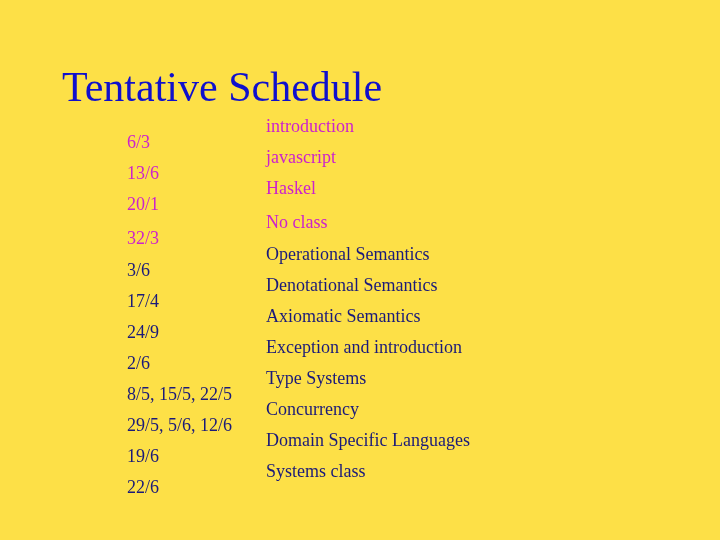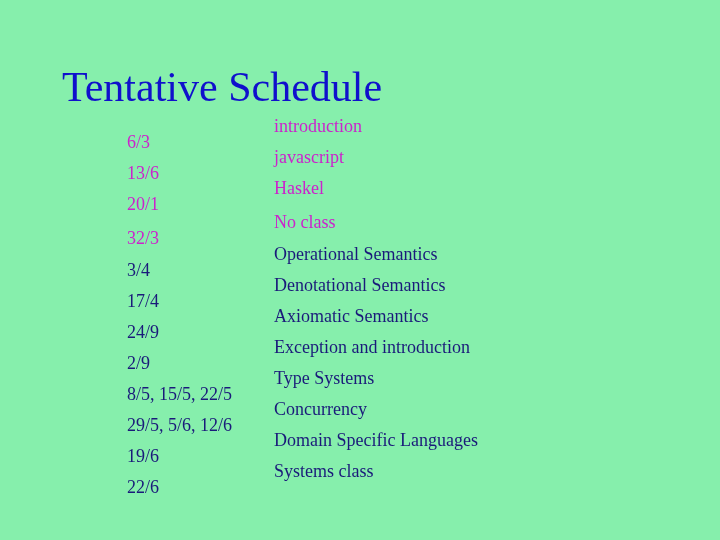--- a/index.html
+++ b/index.html
@@ -4,21 +4,21 @@
   <style>
     html, body {
       margin: 0;
       padding: 0;
       background: #ffffff;
     }
     .slide {
       position: relative;
       width: 720px;
       height: 540px;
-      background: #86efac;
+      background: #fde047;
       overflow: hidden;
       font-family: "Liberation Serif", "DejaVu Serif", serif;
     }
     .title {
       position: absolute;
       left: 62px;
       top: 62px;
       font-size: 42px;
       line-height: 50px;
       color: #1010cc;
@@ -34,21 +34,20 @@
     }
     .row .date {
       position: absolute;
       left: 0;
       top: 16px;
     }
     .row .topic {
       position: absolute;
       left: 139px;
       top: 0;
-      margin-left: 8px;
     }
     .row.pink { color: #cc22cc; }
     .row.navy { color: #1a1a7a; }
   </style>
 </head>
 <body>
 
 <div class="slide">
   <div class="title">Tentative Schedule</div>
 
@@ -62,33 +61,33 @@
   </div>
   <div class="row pink" style="top:176px">
     <span class="date">20/1</span>
     <span class="topic">Haskel</span>
   </div>
   <div class="row pink" style="top:210px">
     <span class="date">32/3</span>
     <span class="topic">No class</span>
   </div>
   <div class="row navy" style="top:242px">
-    <span class="date">3/4</span>
+    <span class="date">3/6</span>
     <span class="topic">Operational Semantics</span>
   </div>
   <div class="row navy" style="top:273px">
     <span class="date">17/4</span>
     <span class="topic">Denotational Semantics</span>
   </div>
   <div class="row navy" style="top:304px">
     <span class="date">24/9</span>
     <span class="topic">Axiomatic Semantics</span>
   </div>
   <div class="row navy" style="top:335px">
-    <span class="date">2/9</span>
+    <span class="date">2/6</span>
     <span class="topic">Exception and introduction</span>
   </div>
   <div class="row navy" style="top:366px">
     <span class="date">8/5, 15/5, 22/5</span>
     <span class="topic">Type Systems</span>
   </div>
   <div class="row navy" style="top:397px">
     <span class="date">29/5, 5/6, 12/6</span>
     <span class="topic">Concurrency</span>
   </div>

